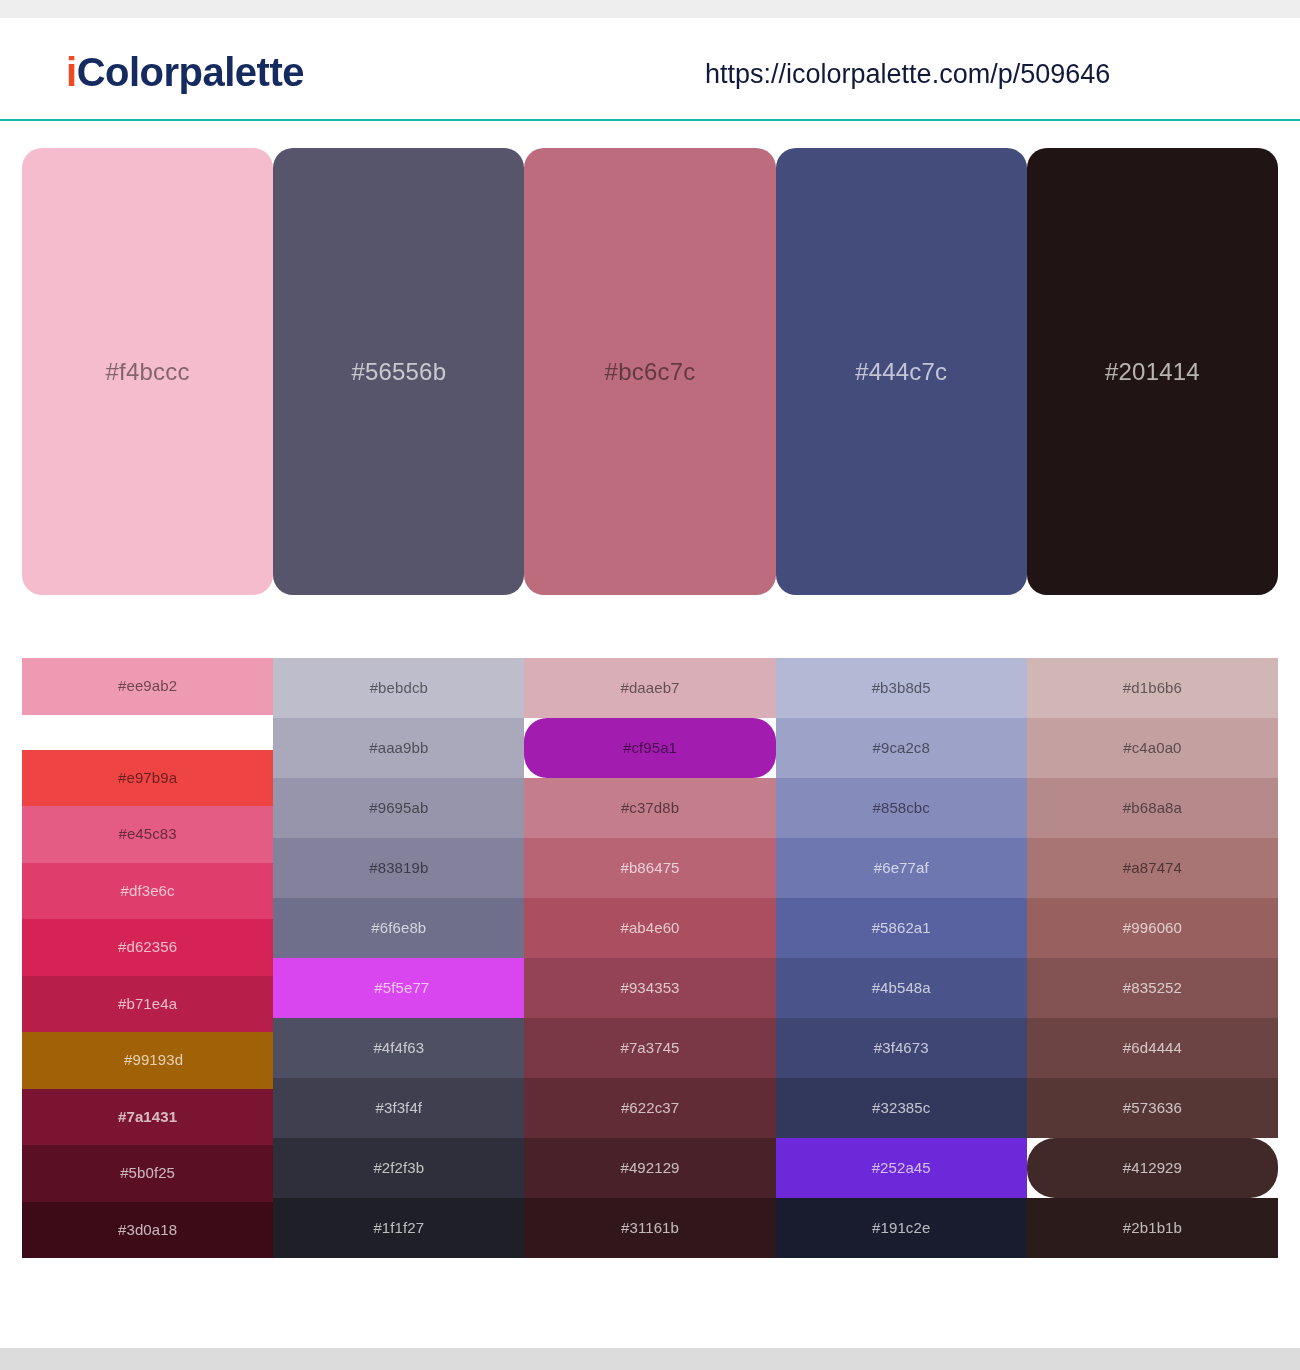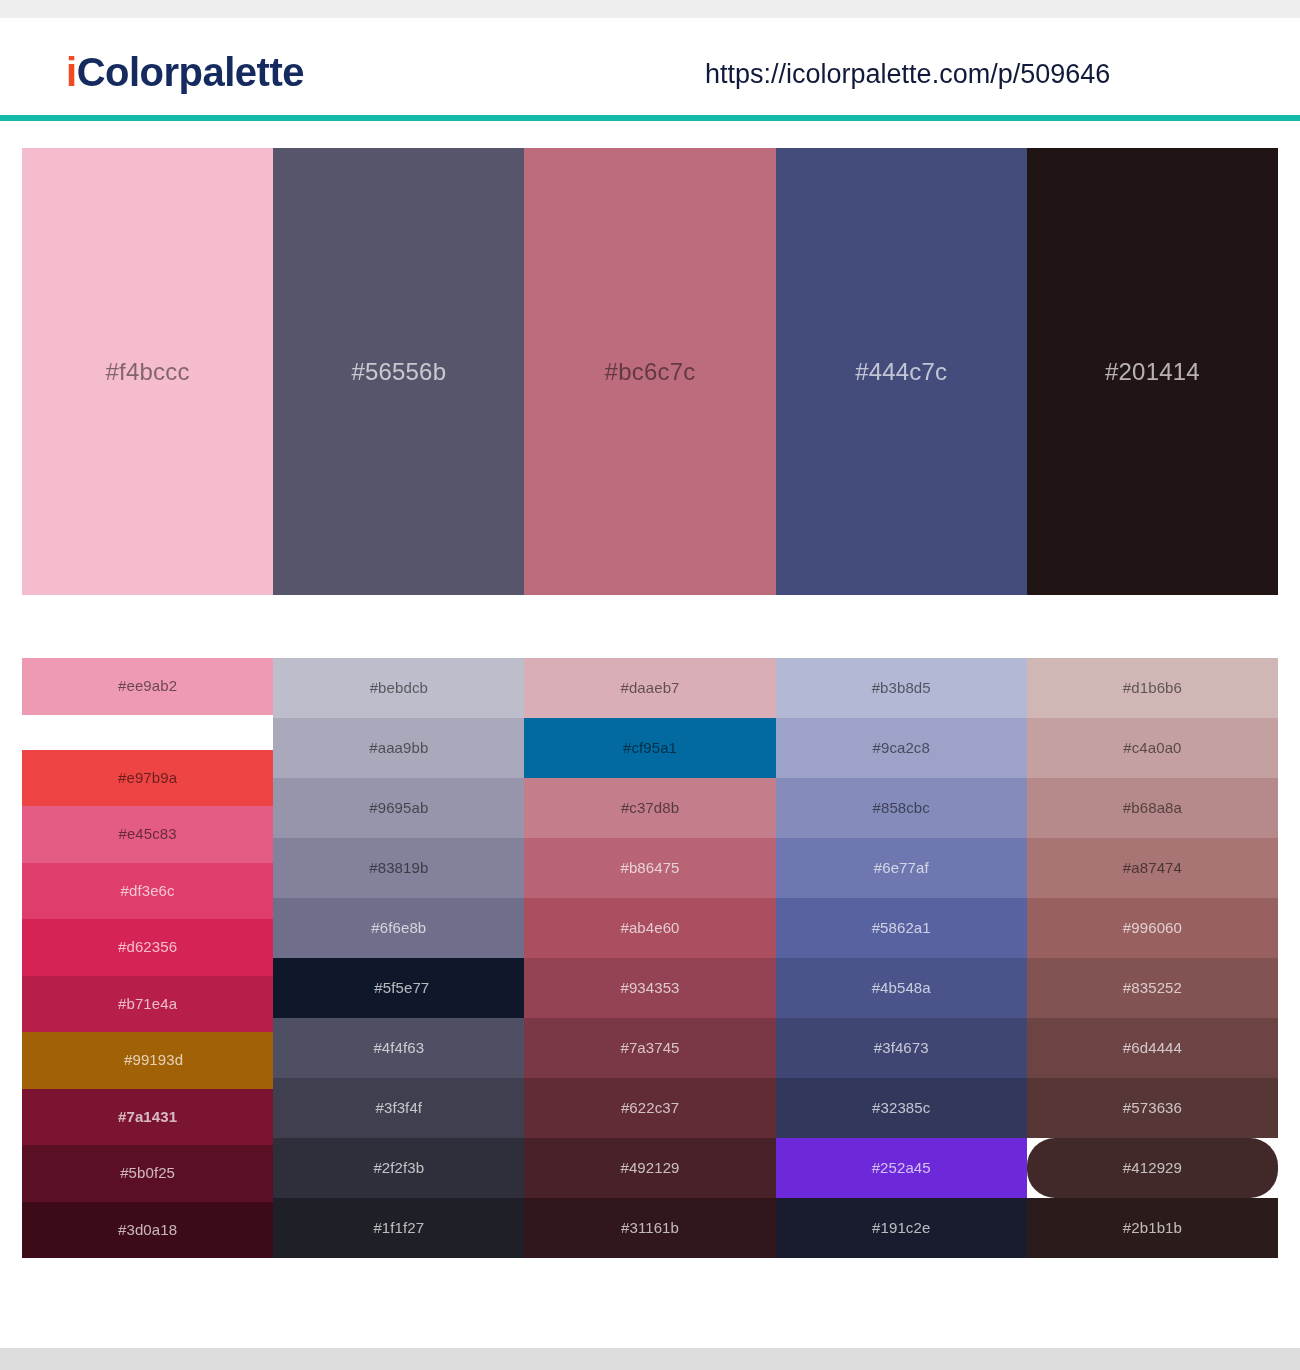--- a/index.html
+++ b/index.html
@@ -29,21 +29,21 @@
     background: #eeeeee;
   }
 
   
   .header {
     position: absolute;
     top: 18px; left: 0;
     width: 1300px;
     height: 103px;
     background: #ffffff;
-    border-bottom: 6px solid #14b8a6;
+    border-bottom: 2px solid #14b8a6;
     box-sizing: border-box;
   }
   .logo {
     position: absolute;
     left: 66px;
     top: 30px;
     font-size: 40px;
     font-weight: bold;
     letter-spacing: -0.5px;
     line-height: 48px;
@@ -71,20 +71,21 @@
     width: 1256px;
     height: 447px;
     display: flex;
   }
   .main-swatch {
     flex: 1 1 0;
     position: relative;
     display: flex;
     align-items: center;
     justify-content: center;
+    border-radius: 20px;
   }
   .main-swatch .hex {
     font-size: 24px;
     line-height: 30px;
     letter-spacing: 0.2px;
   }
   .main-swatch.light .hex { color: rgba(0,0,0,0.47); }
   .main-swatch.dark .hex  { color: rgba(255,255,255,0.68); }
 
   
@@ -200,41 +201,41 @@
         </div>
         <div class="shade-cell light" style="background: rgb(150, 149, 171);">
           <span class="hex">#9695ab</span>
         </div>
         <div class="shade-cell light" style="background: rgb(131, 129, 155);">
           <span class="hex">#83819b</span>
         </div>
         <div class="shade-cell dark" style="background: rgb(111, 110, 139);">
           <span class="hex">#6f6e8b</span>
         </div>
-        <div class="shade-cell dark" style="background: #0f172a; padding-left: 6px;">
+        <div class="shade-cell dark" style="background: #d946ef; padding-left: 6px;">
           <span class="hex">#5f5e77</span>
         </div>
         <div class="shade-cell dark" style="background: rgb(79, 79, 99);">
           <span class="hex">#4f4f63</span>
         </div>
         <div class="shade-cell dark" style="background: rgb(63, 63, 79);">
           <span class="hex">#3f3f4f</span>
         </div>
         <div class="shade-cell dark" style="background: rgb(47, 47, 59);">
           <span class="hex">#2f2f3b</span>
         </div>
         <div class="shade-cell dark" style="background: rgb(31, 31, 39);">
           <span class="hex">#1f1f27</span>
         </div>
       </div>
       <div class="shade-col">
         <div class="shade-cell light" style="background: rgb(218, 174, 183);">
           <span class="hex">#daaeb7</span>
         </div>
-        <div class="shade-cell light" style="background: #0369a1;">
+        <div class="shade-cell light" style="background: #a21caf; border-radius: 23px;">
           <span class="hex">#cf95a1</span>
         </div>
         <div class="shade-cell light" style="background: rgb(195, 125, 139);">
           <span class="hex">#c37d8b</span>
         </div>
         <div class="shade-cell dark" style="background: rgb(184, 100, 117);">
           <span class="hex">#b86475</span>
         </div>
         <div class="shade-cell dark" style="background: rgb(171, 78, 96);">
           <span class="hex">#ab4e60</span>

